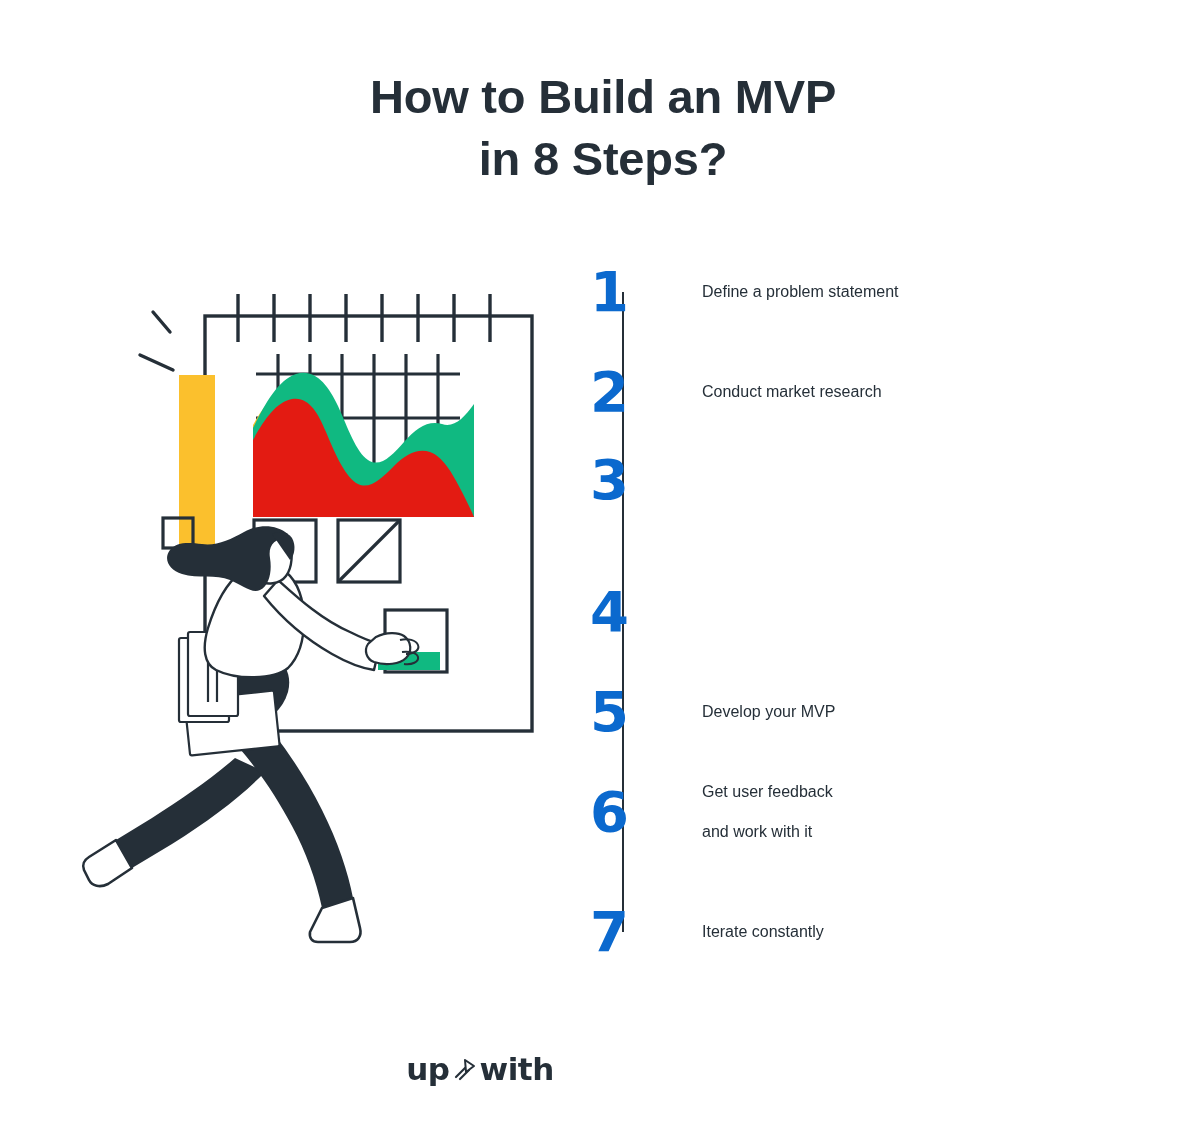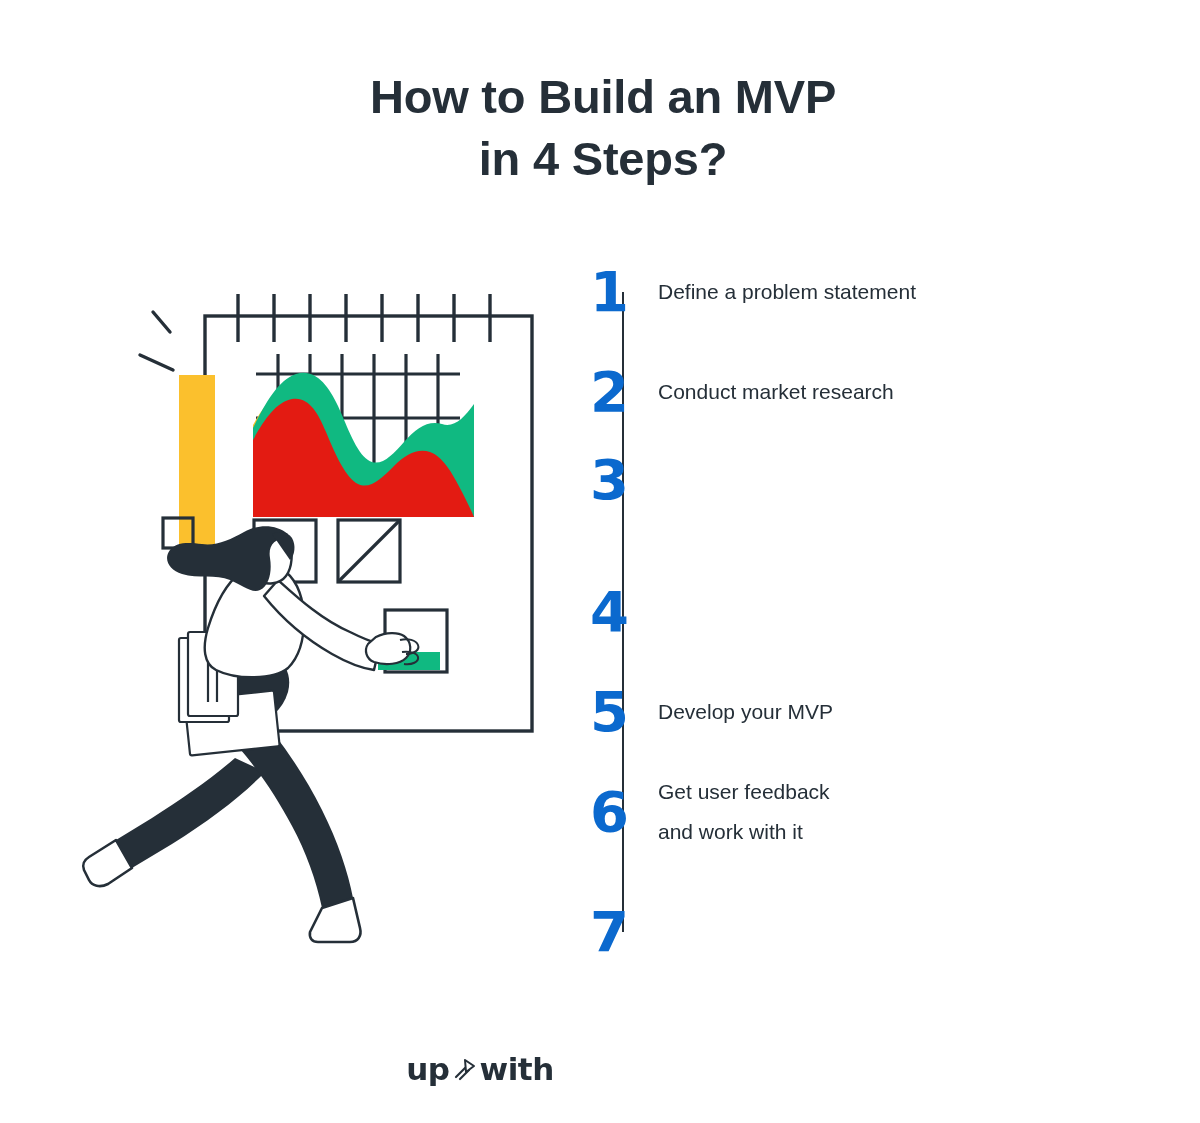--- a/index.html
+++ b/index.html
@@ -83,25 +83,26 @@
     flex: 0 0 68px;
     text-align: left;
     font-size: 56px;
     font-weight: 700;
     line-height: 56px;
     color: #0b69ce;
     letter-spacing: -1px;
     font-family: "DejaVu Sans", sans-serif;
   }
   .step-label {
-    font-size: 21px;
+    font-size: 16px;
     line-height: 40px;
     color: #252f38;
     font-weight: 400;
     white-space: pre-line;
+    margin-left: 44px;
   }
 
   .r1 { top: 12px; }
   .r2 { top: 112px; }
   .r3 { top: 200px; }
   .r4 { top: 332px; }
   .r5 { top: 432px; }
   .r6 { top: 520px; }
   .r7 { top: 652px; }
 
@@ -132,21 +133,21 @@
     top: 1px;
   }
 </style>
 </head>
 <body>
 
 <div class="page">
 
   <div class="title-block">
     <div class="title-line">How to Build an MVP</div>
-    <div class="title-line">in 4 Steps?</div>
+    <div class="title-line">in 8 Steps?</div>
   </div>
 
   <div class="illustration">
     <svg width="520" height="690" viewBox="0 0 520 690" xmlns="http://www.w3.org/2000/svg">
 
       <g stroke="#252f38" stroke-width="3.4" stroke-linecap="round">
         <line x1="93" y1="32" x2="110" y2="52"></line>
         <line x1="80" y1="75" x2="113" y2="90"></line>
       </g>
 
@@ -285,20 +286,21 @@
     </div>
 
     <div class="step-row r6">
       <div class="step-num">6</div>
       <div class="step-label">Get user feedback
 and work with it</div>
     </div>
 
     <div class="step-row r7">
       <div class="step-num">7</div>
+      <div class="step-label">Iterate constantly</div>
     </div>
   </div>
 
   <div class="logo">
     <span class="logo-text">up</span>
     <span class="logo-mark">
       <svg width="26" height="30" viewBox="0 0 26 30" xmlns="http://www.w3.org/2000/svg">
         <g fill="none" stroke="#252f38" stroke-width="2.2" stroke-linecap="round">
           <line x1="4" y1="22" x2="13" y2="13"></line>
           <line x1="8" y1="24" x2="17" y2="15"></line>

